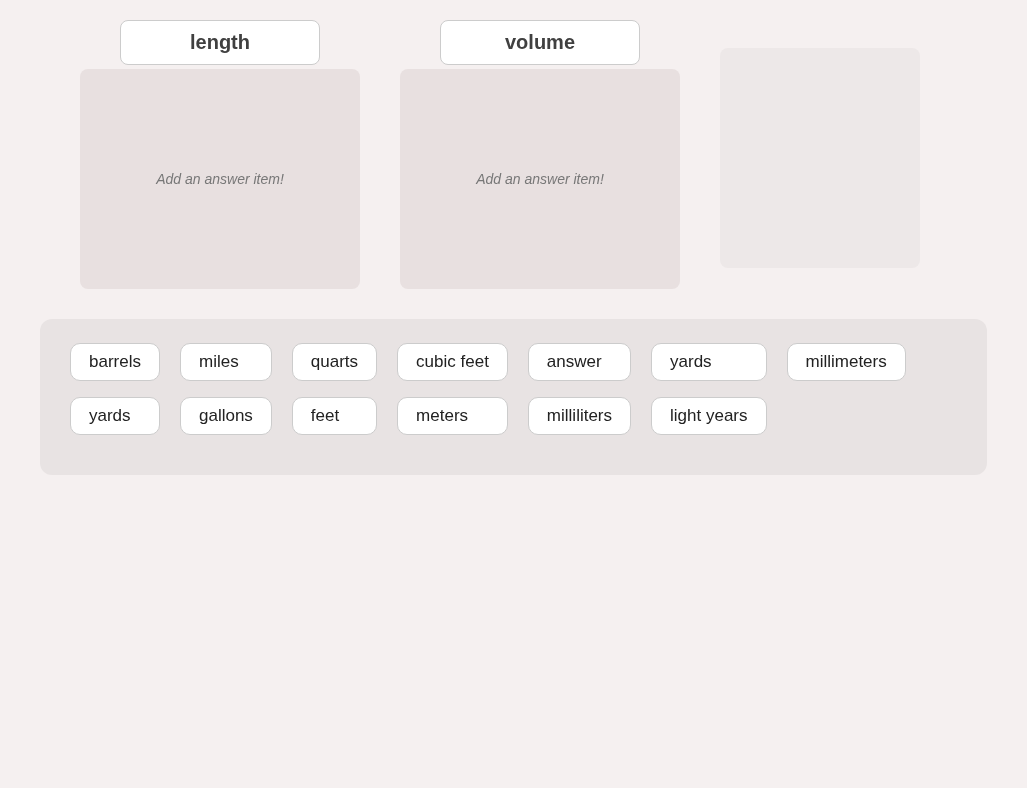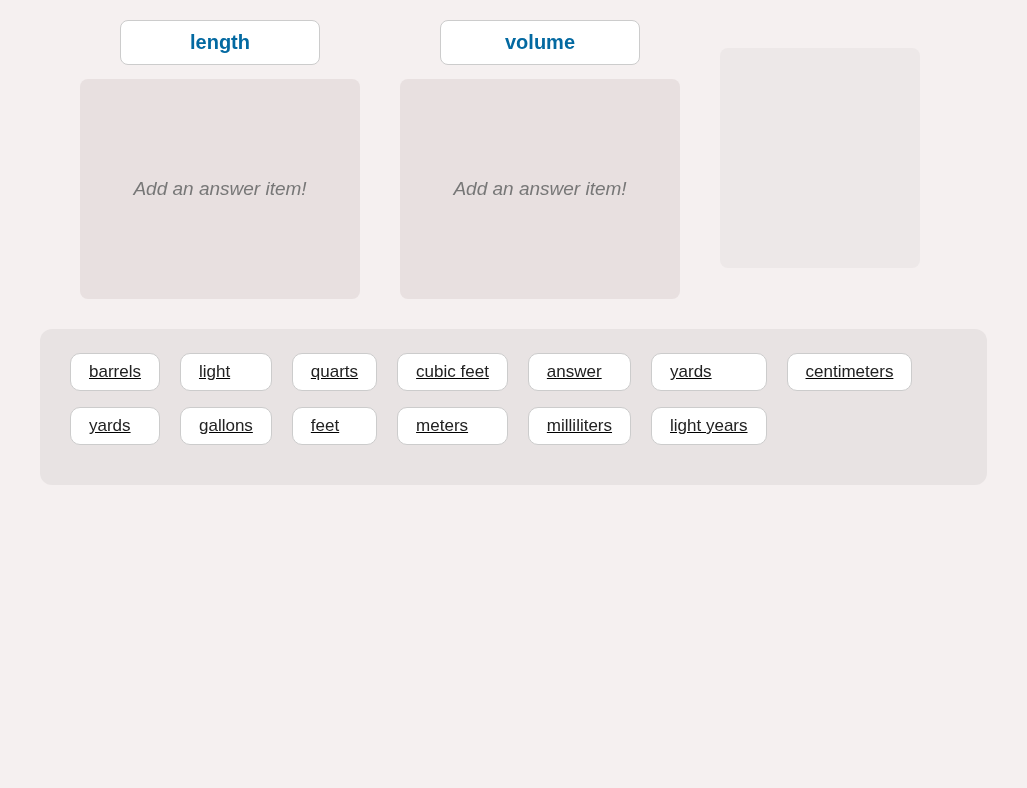--- a/index.html
+++ b/index.html
@@ -31,40 +31,40 @@
       gap: 0;
     }
 
     .category-label {
       background: #ffffff;
       border: 1.5px solid #ccc;
       border-radius: 8px;
       padding: 10px 50px;
       font-size: 20px;
       font-weight: bold;
-      color: #0369a1;
+      color: #404040;
       text-align: center;
       min-width: 200px;
-      margin-bottom: 10px;
+      margin-bottom: 0;
     }
 
     .category-drop-zone {
       background: #e8e0e0;
       border-radius: 8px;
       width: 280px;
       height: 220px;
       display: flex;
       align-items: center;
       justify-content: center;
       margin-top: 4px;
     }
 
     .category-drop-zone .placeholder-text {
       color: #777;
-      font-size: 19px;
+      font-size: 14px;
       font-style: italic;
       text-align: right;
     }
 
     .spacer-box {
       width: 200px;
       height: 220px;
       background: #ede8e8;
       border-radius: 8px;
       margin-top: 28px;
@@ -85,21 +85,20 @@
     .answer-bank-container {
       background: #e8e3e3;
       border-radius: 12px;
       padding: 24px 30px;
       display: grid;
       grid-template-columns: repeat(7, auto);
       grid-template-rows: repeat(3, auto);
       gap: 16px 20px;
       align-items: center;
       justify-content: start;
-      text-decoration: underline;
     }
 
     .answer-chip {
       background: #ffffff;
       border: 1.5px solid #ccc;
       border-radius: 10px;
       padding: 8px 18px;
       font-size: 17px;
       color: #222;
       cursor: pointer;
@@ -126,27 +125,27 @@
     </div>
   </div>
 
   <div class="spacer-box"></div>
 </div>
 
 <div class="answer-bank-section">
   <div class="answer-bank-container">
 
     <div class="answer-chip">barrels</div>
-    <div class="answer-chip">light</div>
+    <div class="answer-chip">miles</div>
     <div class="answer-chip">quarts</div>
     <div class="answer-chip">cubic feet</div>
     <div class="answer-chip">answer</div>
 
     <div class="answer-chip">yards</div>
-    <div class="answer-chip">centimeters</div>
+    <div class="answer-chip">millimeters</div>
     <div class="answer-chip">yards</div>
     <div class="answer-chip">gallons</div>
     <div class="answer-chip">feet</div>
     <div class="answer-chip">meters</div>
 
     <div class="answer-chip">milliliters</div>
     <div class="answer-chip">light years</div>
   </div>
 </div>
 

